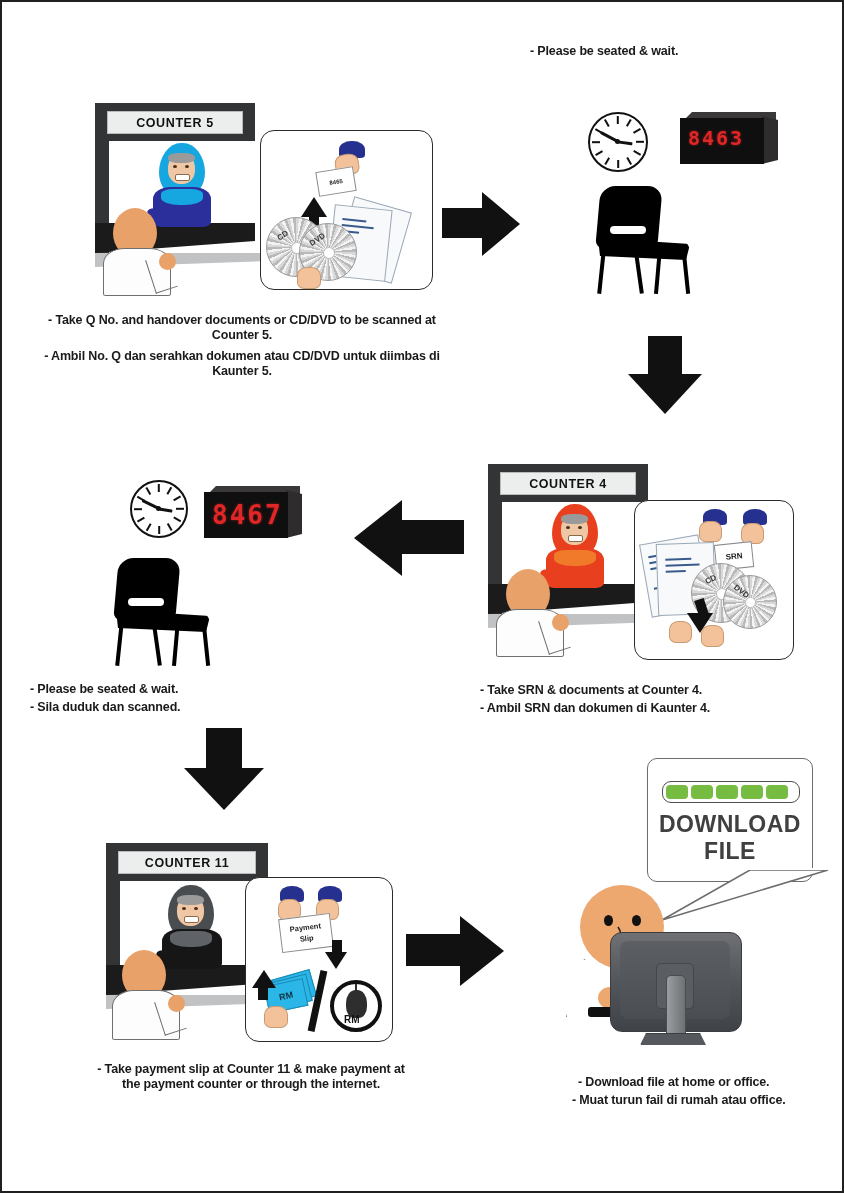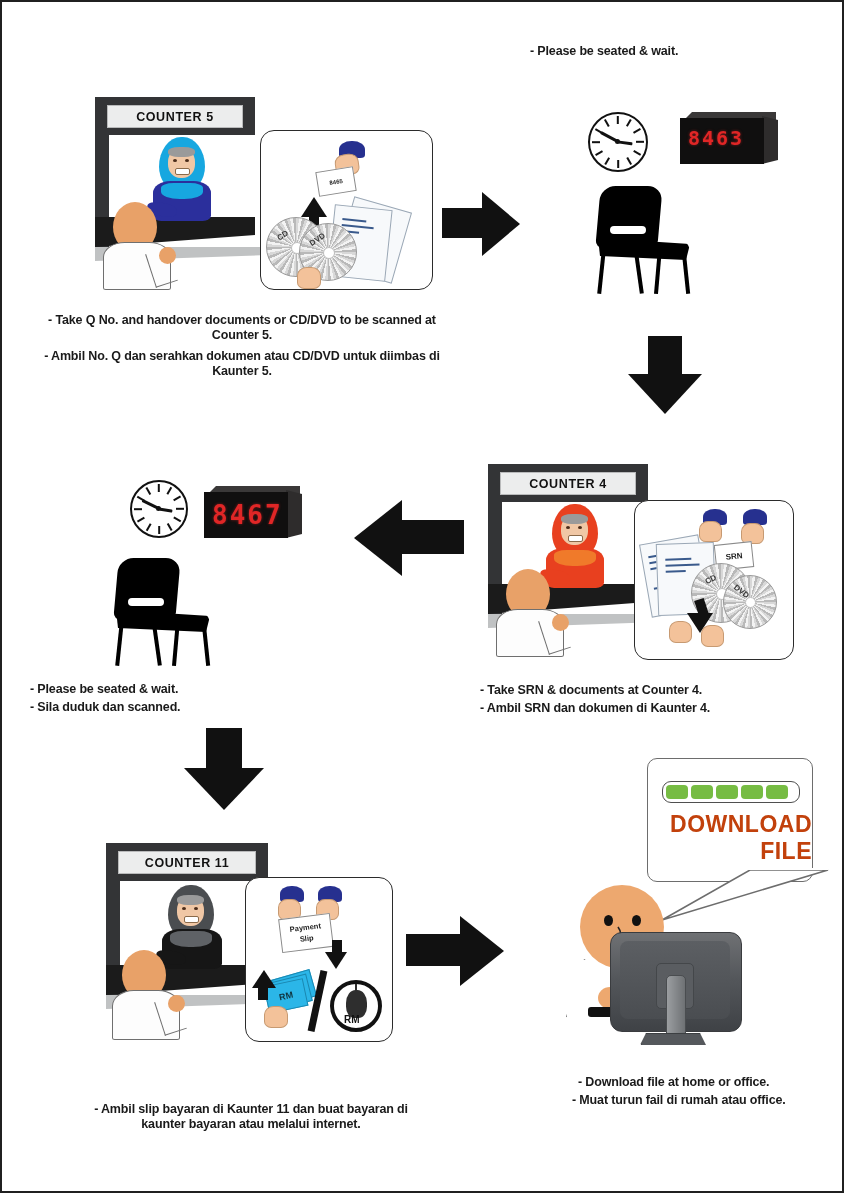--- a/index.html
+++ b/index.html
@@ -93,21 +93,21 @@
   .chair{position:absolute;}
   .chair-back{position:absolute;background:#000;border-radius:24% 24% 12% 12%;}
   .chair-slot{position:absolute;background:#fff;border-radius:7px;}
   .chair-seat{position:absolute;background:#000;border-radius:10px 16px 8px 8px;}
   .chair-leg{position:absolute;background:#000;transform-origin:50% 0%;}
 
   
   .dlbubble{position:absolute;background:#fff;border:1.6px solid #6d6d6d;border-radius:10px;box-sizing:border-box;}
   .pbar{position:absolute;border:1.6px solid #4f4f4f;border-radius:9px;background:#fff;box-sizing:border-box;}
   .pblock{position:absolute;background:#76bc43;border-radius:4px;}
-  .dltext{position:absolute;width:100%;text-align:right;font-weight:bold;color:#c2410c;line-height:1.02;letter-spacing:0.5px;}
+  .dltext{position:absolute;width:100%;text-align:center;font-weight:bold;color:#404040;line-height:1.02;letter-spacing:0.5px;}
 
   
   .mon-body{position:absolute;background:linear-gradient(180deg,#6f7174 0%,#53565a 48%,#3f4246 100%);border:1.6px solid #3a3c3f;border-radius:12px;}
   .mon-inner{position:absolute;background:linear-gradient(180deg,#5c5f63,#4a4d51);border-radius:8px;}
   .mon-neckplate{position:absolute;background:#5a5d61;border:1.4px solid #44474a;border-radius:5px;}
   .mon-neck{position:absolute;background:linear-gradient(90deg,#9b9ea1,#6e7174);border:1.3px solid #4a4d50;border-radius:5px;}
   .mon-base{position:absolute;background:#55585c;border:1.4px solid #3c3f42;border-radius:5px;}
   .pc-head{position:absolute;background:#eda86f;border-radius:50%;}
   .pc-eye{position:absolute;background:#111;border-radius:50%;}
   .pc-body{position:absolute;background:#fff;border:1.4px solid #6f6f6f;}
@@ -128,21 +128,21 @@
   .mouse-shape{position:absolute;background:#2e2e2e;border-radius:46% 46% 40% 40%;}
   .slashbar{position:absolute;background:#111;}
 </style>
 </head>
 <body>
 
 <div id="page">
 
   <div class="abs cap cap-left" style="left:528px;top:42px;width:306px;">- Please be seated &amp; wait.</div>
 
-  <div class="booth" style="left:93px;top:95px;width:190px;height:190px;">
+  <div class="booth" style="left:93px;top:101px;width:190px;height:190px;">
     <div class="signbar" style="left:0;top:0;width:160px;height:38px;"></div>
     <div class="signplate" style="left:12px;top:8px;width:136px;height:23px;font-size:12.5px;">COUNTER 5</div>
     <div class="frameL" style="left:0;top:38px;width:14px;height:112px;"></div>
     <div class="window" style="left:14px;top:38px;width:146px;height:82px;"></div>
     <div class="deskdark" style="left:0;top:120px;width:160px;height:30px;clip-path:polygon(0 0,160px 0,160px 18px,0 30px);"></div>
     <div class="deskgray" style="left:0;top:150px;width:172px;height:14px;clip-path:polygon(0 0,172px 0,172px 8px,0 14px);opacity:.55;"></div>
 
     <div class="clerk" style="left:52px;top:40px;width:74px;height:86px;">
       <div class="hijab" style="left:12px;top:0;width:46px;height:54px;background:#17a7e0;"></div>
       <div class="face" style="left:21px;top:11px;width:27px;height:30px;"></div>
@@ -449,19 +449,19 @@
     <div class="mouse-shape" style="left:100px;top:112px;width:21px;height:28px;"></div>
     <div class="abs" style="left:109px;top:106px;width:2px;height:8px;background:#2e2e2e;"></div>
     <div class="abs" style="left:98px;top:136px;font-size:10px;font-weight:bold;color:#111;">RM</div>
   </div>
 
   <div class="arrow" style="left:404px;top:914px;width:102px;height:70px;">
     <div class="abs" style="left:0;top:18px;width:58px;height:32px;background:#111;"></div>
     <div class="abs" style="left:54px;top:0;width:0;height:0;border-top:35px solid transparent;border-bottom:35px solid transparent;border-left:44px solid #111;"></div>
   </div>
 
-  <div class="abs cap" style="left:44px;top:1100px;width:410px;">- Ambil slip bayaran di Kaunter 11 dan buat bayaran di
-kaunter bayaran atau melalui internet.</div>
+  <div class="abs cap" style="left:44px;top:1060px;width:410px;">- Take payment slip at Counter 11 &amp; make payment at
+the payment counter or through the internet.</div>
 
   <div class="abs cap cap-left" style="left:576px;top:1073px;width:280px;">- Download file at home or office.</div>
   <div class="abs cap cap-left" style="left:570px;top:1091px;width:290px;">- Muat turun fail di rumah atau office.</div>
 
 </div>
 
 </body></html>

